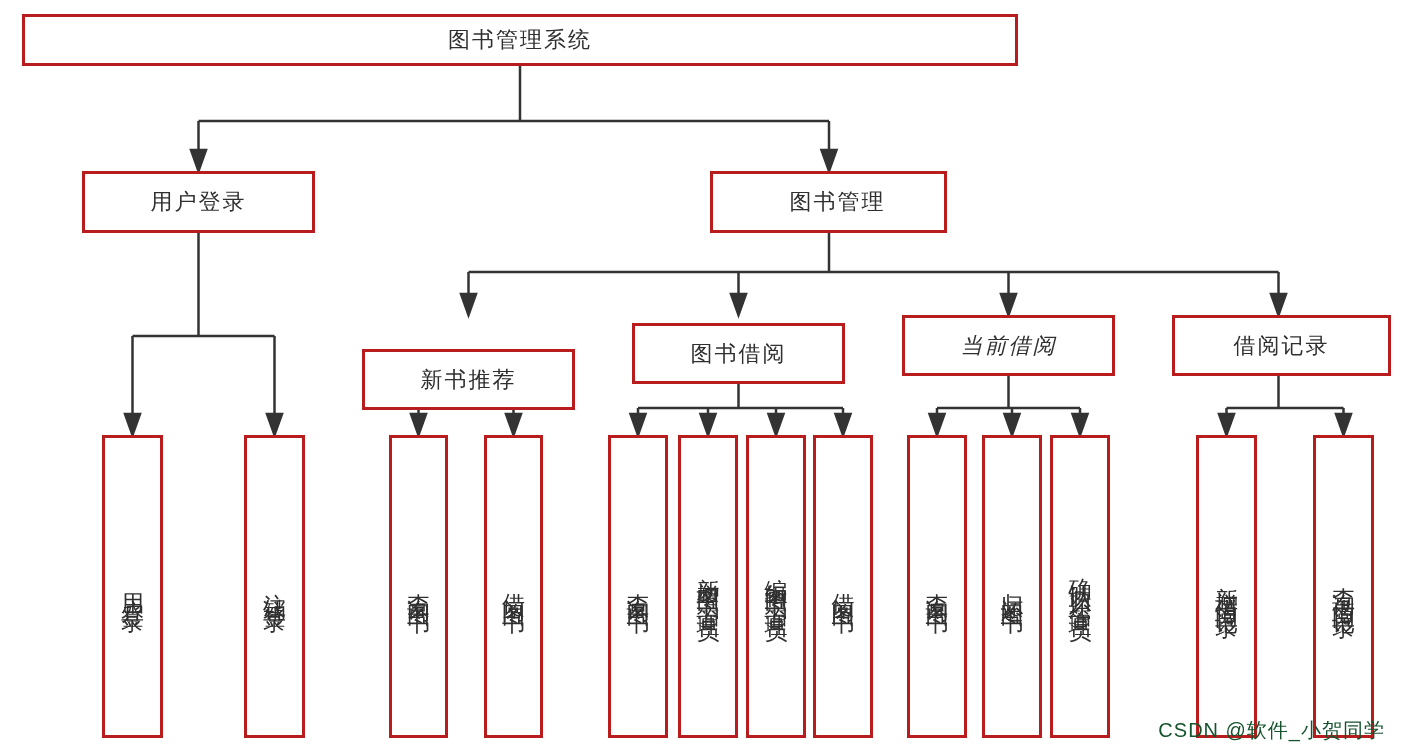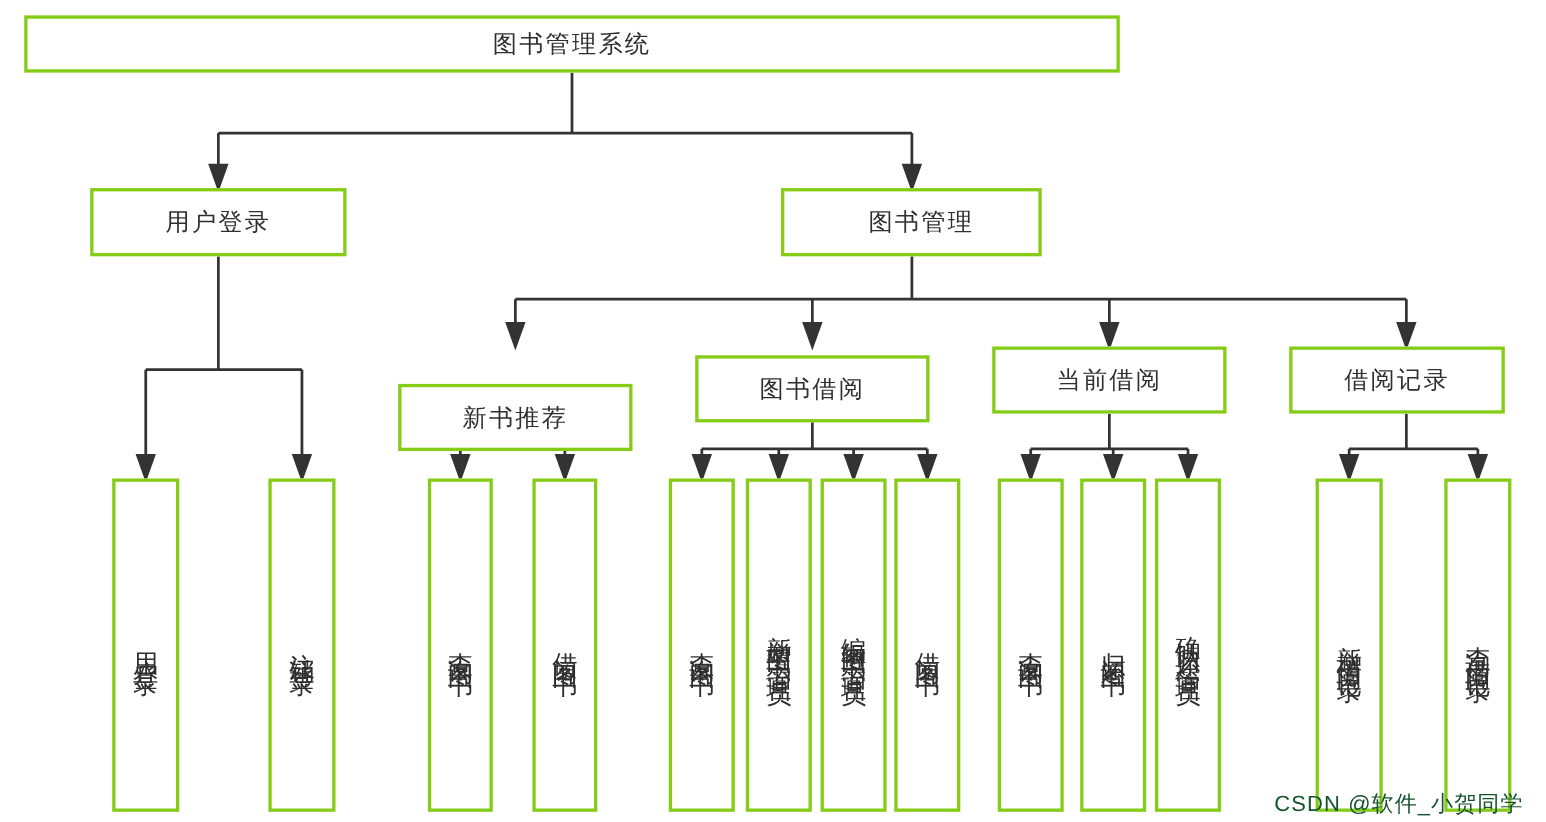--- a/index.html
+++ b/index.html
@@ -19,21 +19,21 @@
     position: absolute;
     left: 0;
     top: 0;
     width: 1405px;
     height: 747px;
     z-index: 1;
   }
   .node {
     position: absolute;
     box-sizing: border-box;
-    border: 3px solid #84cc16;
+    border: 3px solid #b91c1c;
     background: #ffffff;
     display: flex;
     align-items: center;
     justify-content: center;
     color: #2f2f2f;
     z-index: 2;
   }
   .hbox {
     font-size: 22px;
     letter-spacing: 2px;
@@ -142,24 +142,24 @@
   <div class="node hbox" style="left:710px; top:171px; width:237px; height:62px;padding-left:18px;">
     <span>图书管理</span>
   </div>
 
   <div class="node hbox" style="left:362px; top:315px; width:213px; height:61px;margin-top:34px;">
     <span>新书推荐</span>
   </div>
   <div class="node hbox" style="left:632px; top:323px; width:213px; height:61px;">
     <span>图书借阅</span>
   </div>
-  <div class="node hbox" style="left:902px; top:315px; width:213px; height:61px;">
+  <div class="node hbox" style="left:902px; top:315px; width:213px; height:61px;font-style:italic;">
     <span>当前借阅</span>
   </div>
-  <div class="node hbox" style="left:1172px; top:315px; width:196px; height:61px;">
+  <div class="node hbox" style="left:1172px; top:315px; width:219px; height:61px;">
     <span>借阅记录</span>
   </div>
 
   <div class="node vbox" style="left:102px; top:435px; width:61px; height:303px;">
     <span class="vtext">用户登录</span>
   </div>
   <div class="node vbox" style="left:244px; top:435px; width:61px; height:303px;">
     <span class="vtext">注销登录</span>
   </div>
 

